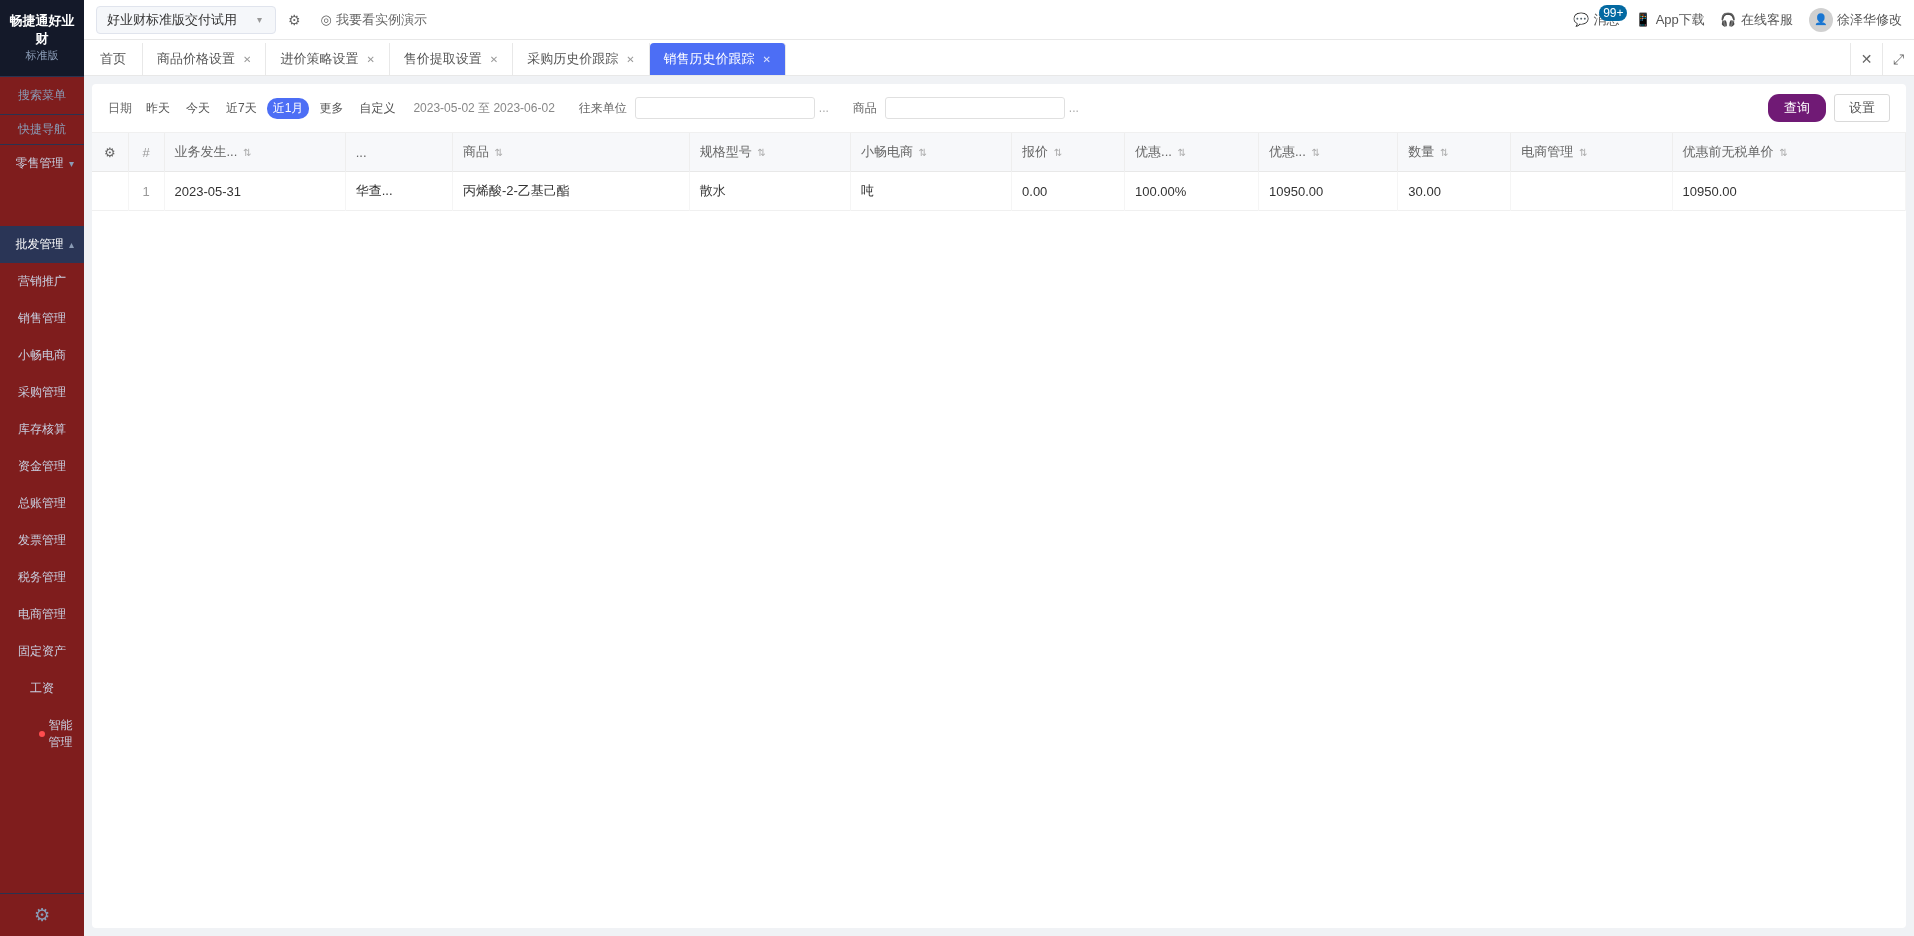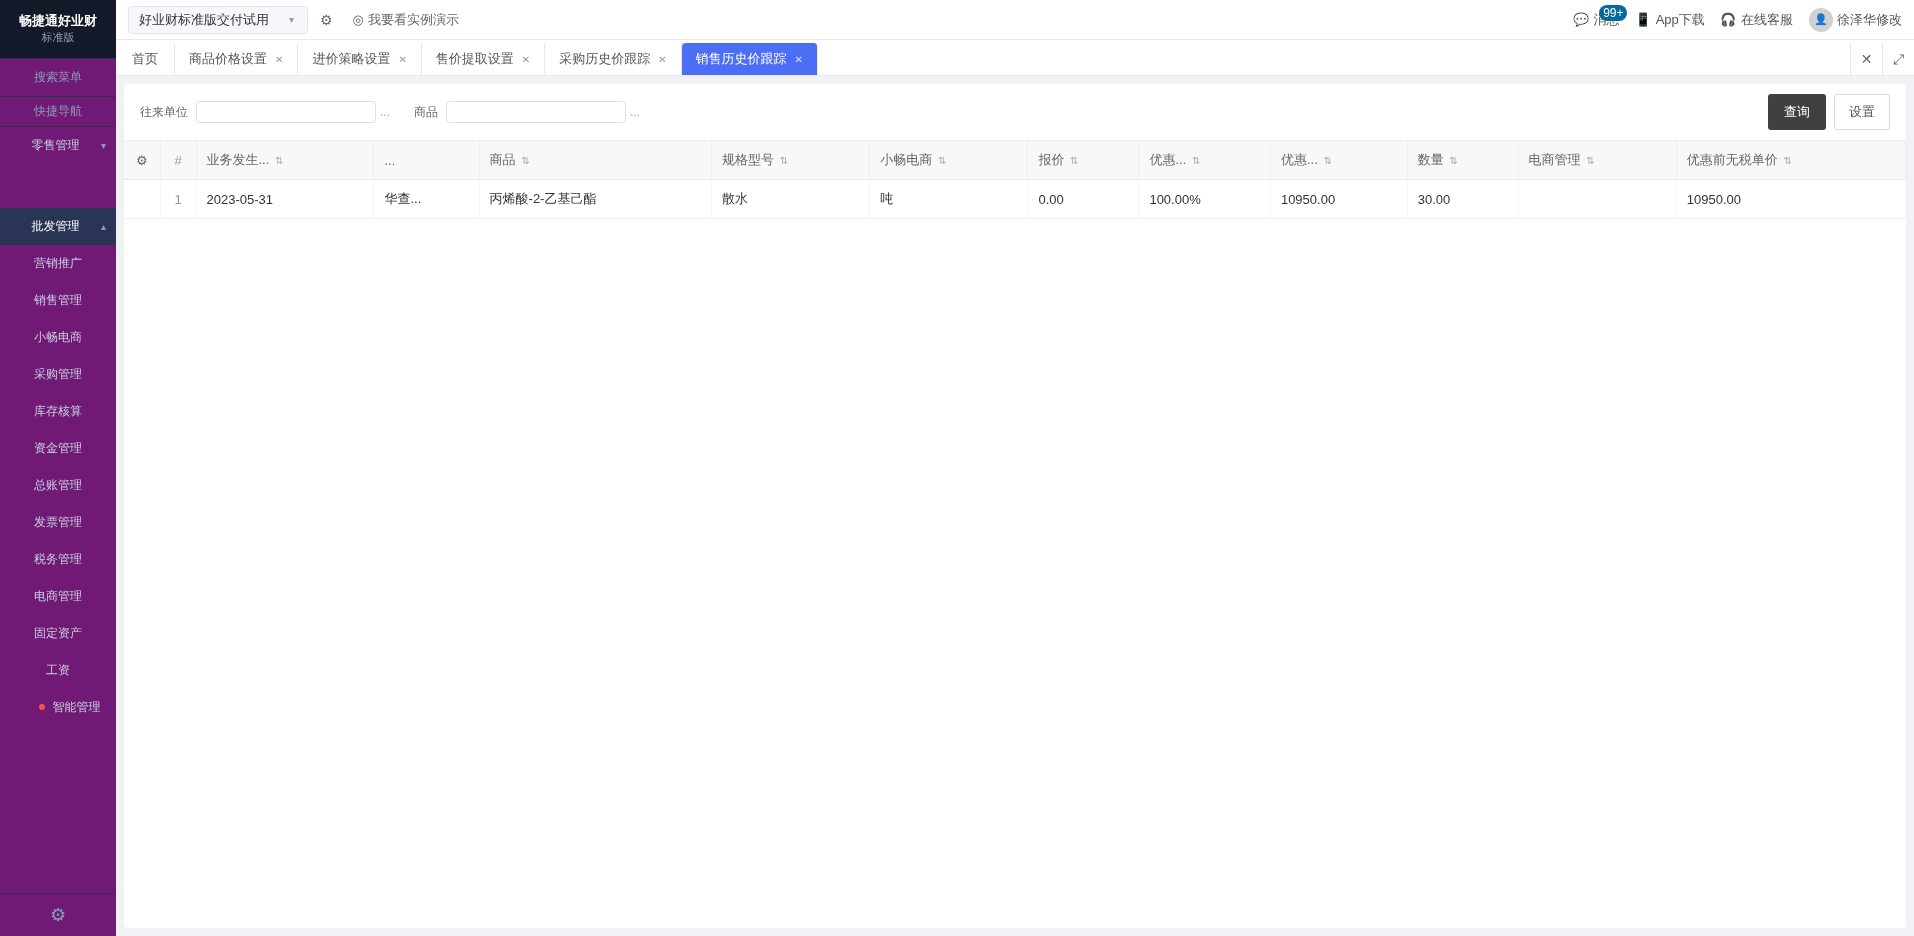--- a/index.html
+++ b/index.html
@@ -1,21 +1,21 @@
 <!DOCTYPE html>
 <html><head>
   <meta charset="utf-8">
   <style>
     * { box-sizing: border-box; margin: 0; padding: 0; }
     body { font-family: 'Microsoft YaHei', Arial, sans-serif; font-size: 13px; background: #f0f2f5; display: flex; height: 936px; overflow: hidden; }
 
     
     .sidebar {
-      width: 116px;
-      background: #701a75;
+      width: 84px;
+      background: #7f1d1d;
       color: #c8cfe0;
       display: flex;
       flex-direction: column;
       flex-shrink: 0;
       height: 100%;
     }
     .sidebar-logo {
       padding: 12px 8px;
       background: #141929;
       text-align: center;
@@ -272,34 +272,34 @@
     .filter-input {
       border: 1px solid #e0e0e0;
       border-radius: 3px;
       padding: 3px 8px;
       font-size: 12px;
       width: 180px;
       outline: none;
     }
     .filter-more { color: #aaa; cursor: pointer; font-size: 12px; }
     .btn-primary {
-      background: #404040;
+      background: #701a75;
       color: #fff;
       border: none;
-      border-radius: 3px;
+      border-radius: 11px;
       padding: 5px 16px;
       font-size: 13px;
       cursor: pointer;
     }
     .btn-default {
       background: #fff;
       color: #555;
       border: 1px solid #d9d9d9;
       border-radius: 3px;
-      padding: 8px 14px;
+      padding: 0 14px;
       font-size: 13px;
       cursor: pointer;
     }
 
     
     .table-container {
       flex: 1;
       overflow: auto;
     }
     table {
@@ -465,20 +465,32 @@
     <div class="tab-window-btns">
       <div class="tab-window-btn">✕</div>
       <div class="tab-window-btn">⤢</div>
     </div>
   </div>
 
   <div class="page-content">
 
 
     <div class="filter-bar">
+      <div class="filter-group">
+        <span class="filter-label">日期</span>
+        <div class="date-options">
+          <span class="date-opt">昨天</span>
+          <span class="date-opt">今天</span>
+          <span class="date-opt">近7天</span>
+          <span class="date-opt active">近1月</span>
+          <span class="date-opt">更多</span>
+          <span class="date-opt">自定义</span>
+        </div>
+        <span class="date-range">2023-05-02 至 2023-06-02</span>
+      </div>
       <div class="filter-group">
         <span class="filter-label">往来单位</span>
         <div class="filter-input-group">
           <input class="filter-input" type="text" style="">
           <span class="filter-more">...</span>
         </div>
       </div>
       <div class="filter-group">
         <span class="filter-label">商品</span>
         <div class="filter-input-group">

